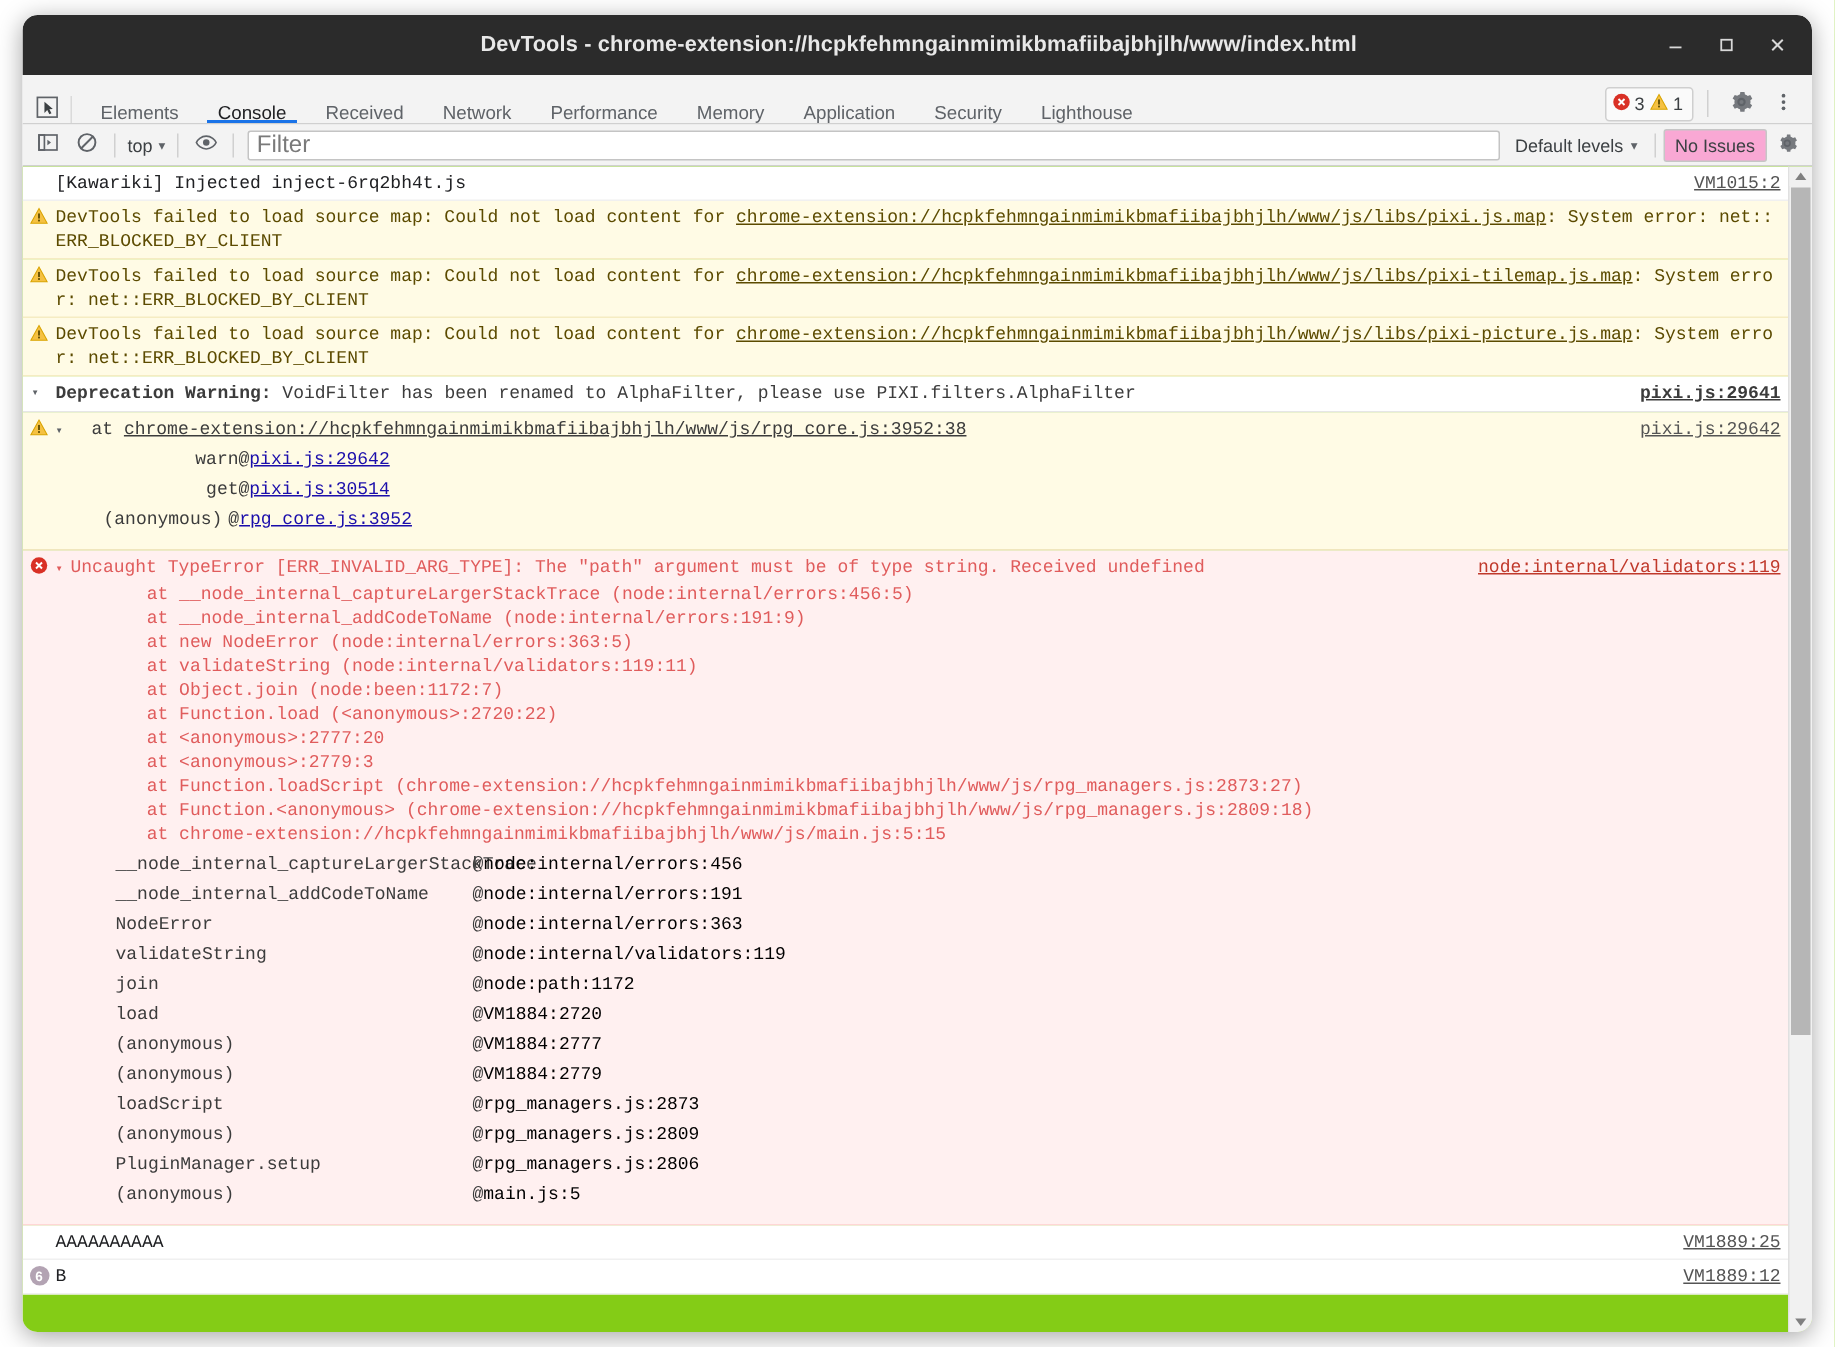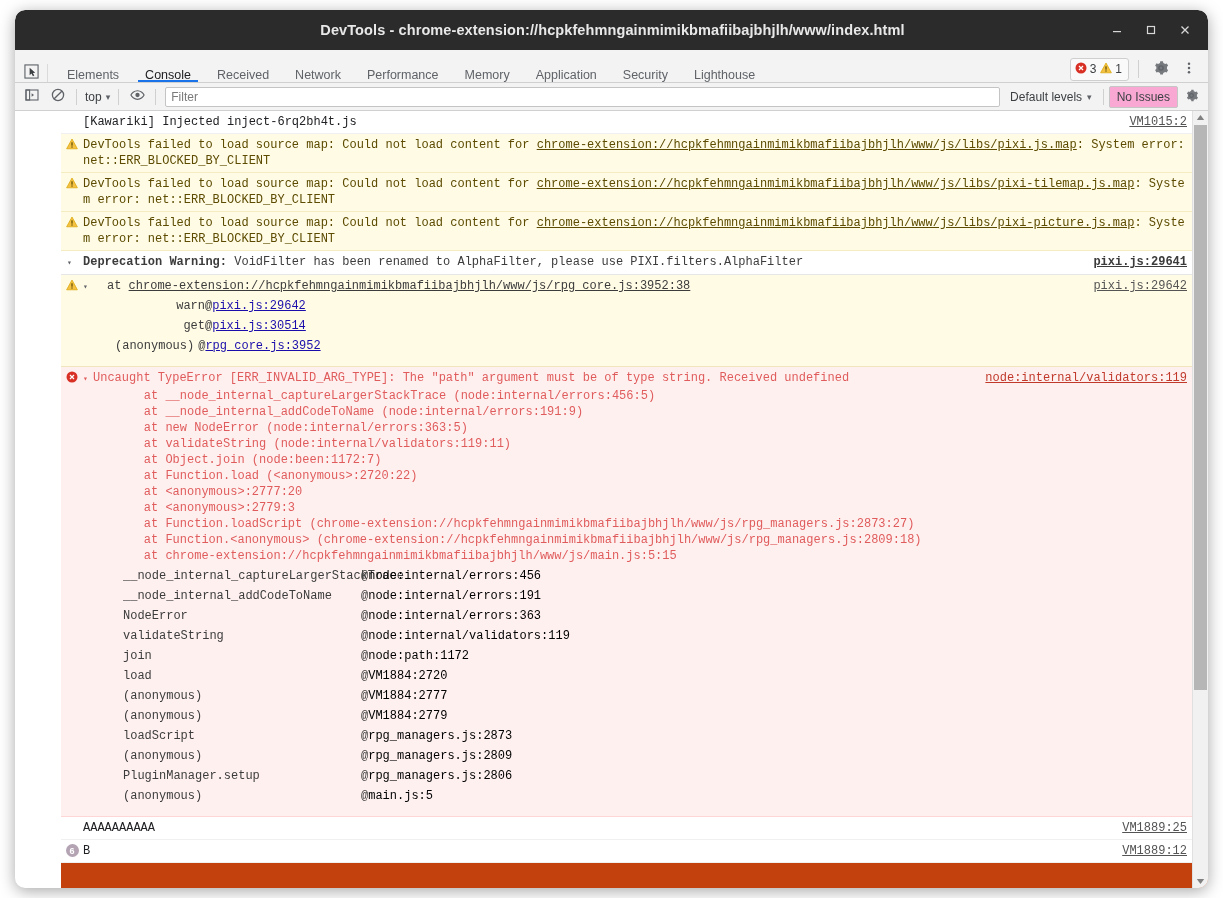--- a/index.html
+++ b/index.html
@@ -114,21 +114,21 @@
   .fb-div { width: 1px; height: 16px; background: #d0d0d0; margin: 0 5px; }
   .ctx-select { display: flex; align-items: center; gap: 4px; padding: 0 3px; }
   .caret { font-size: 9px; color: #5f6368; }
   .filter-input {
     flex: 1;
     height: 18px;
     margin: 0 4px;
     border: 1px solid #c4c4c4;
     background: #fff;
     border-radius: 2px;
-    font-size: 12px;
+    font-size: 16px;
     font-family: "Liberation Sans", sans-serif;
     padding: 0 5px;
     color: #202124;
     outline: none;
     min-width: 60px;
   }
   .filter-input::placeholder { color: #7a7a7a; }
   .levels { display: flex; align-items: center; gap: 5px; padding: 0 6px; white-space: nowrap; }
   .nsbtn {
     border: 1px solid #c6c6c6;
@@ -140,25 +140,24 @@
     height: 18px;
     display: flex; align-items: center;
   }
   .fb-right { display: flex; align-items: center; margin-left: auto; }
 
   
   .console {
     flex: 1;
     position: relative;
     overflow: hidden;
-    background: #c2410c;
+    background: #84cc16;
     font-family: "Liberation Mono", "DejaVu Sans Mono", monospace;
     font-size: 12px;
     line-height: 16px;
-    margin-left: 46px;
   }
   .msglist { position: absolute; inset: 0 15px 0 0; overflow: hidden; }
 
   .msg {
     position: relative;
     display: flex;
     border-bottom: 1px solid #f0f0f0;
     padding: 3px 0 3px 0;
     min-height: 16px;
   }

